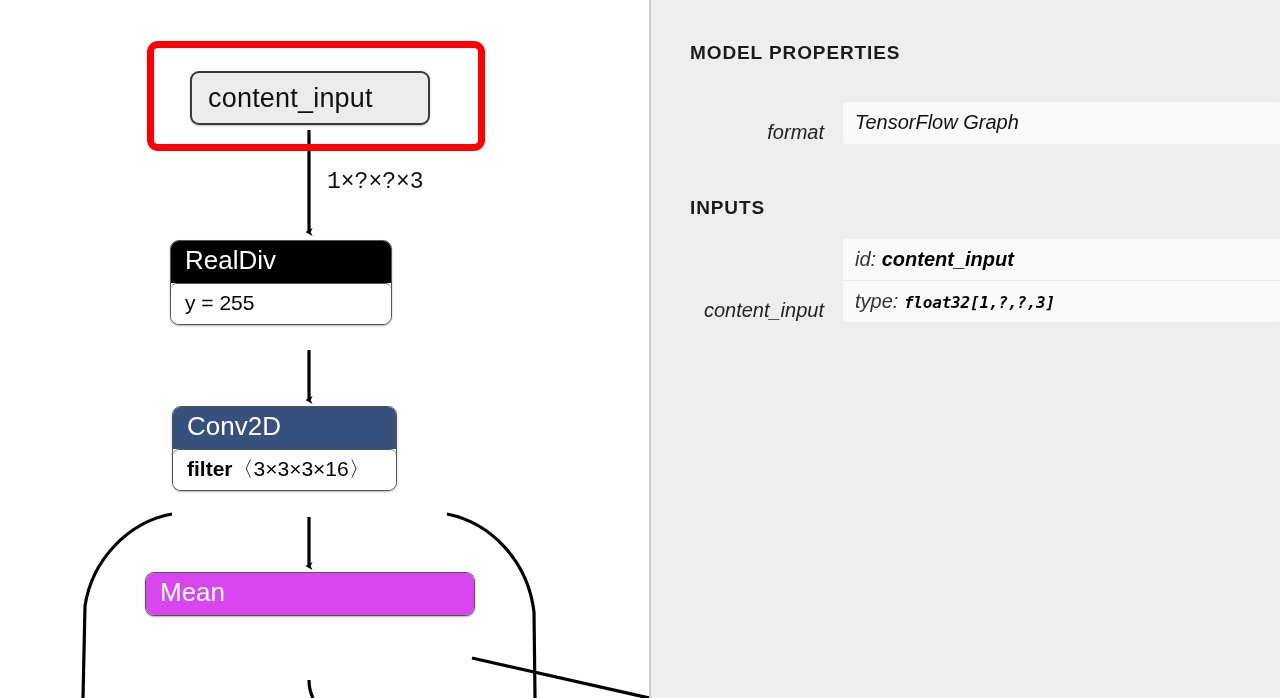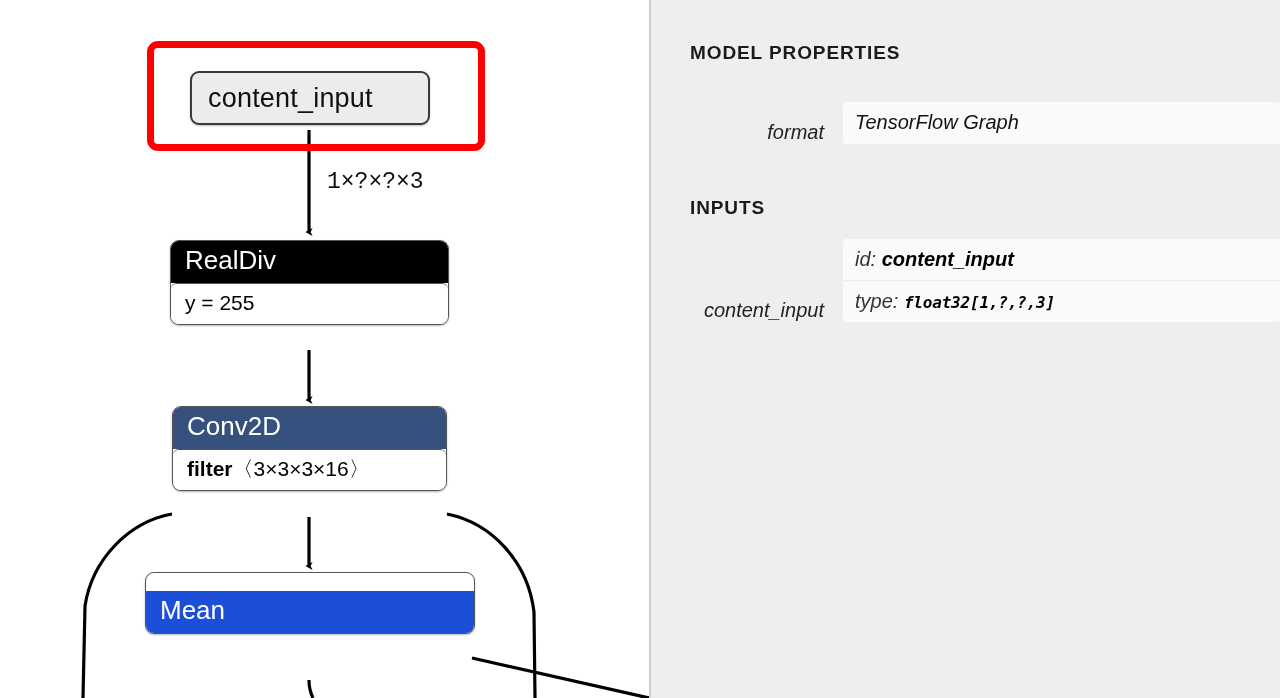--- a/index.html
+++ b/index.html
@@ -216,40 +216,40 @@
     </svg>
 
     <div id="selection-rect" style="left:147px; top:41px; width:338px; height:110px;"></div>
 
     <div class="node node-input" style="left:190px; top:71px; width:240px; height:54px;">
       <span class="node-input-label">content_input</span>
     </div>
 
     <div class="edge-label" style="left:327px; top:169px;font-family:Liberation Mono, monospace;">1×?×?×3</div>
 
-    <div class="node node-op" style="left:170px; top:240px; width:279px;">
+    <div class="node node-op" style="left:170px; top:240px; width:222px;">
       <div class="op-header" style="background:#000000;">
         <span>RealDiv</span>
       </div>
       <div class="op-body">
         <span class="op-attr-plain">y = 255</span>
       </div>
     </div>
 
-    <div class="node node-op" style="left:172px; top:406px; width:275px;">
+    <div class="node node-op" style="left:172px; top:406px; width:225px;">
       <div class="op-header" style="background:#36517d;">
         <span>Conv2D</span>
       </div>
       <div class="op-body">
         <span class="op-attr-name">filter</span><span class="op-attr-value">〈3×3×3×16〉</span>
       </div>
     </div>
 
     <div class="node node-op" style="left:145px; top:572px; width:330px;">
-      <div class="op-header" style="background:#1d4ed8;margin-top:18px;">
+      <div class="op-header" style="background:#d946ef;">
         <span>Mean</span>
       </div>
     </div>
 
   </div>
 
   <div id="sidebar">
 
     <div id="model-properties-title" class="sidebar-section-title">MODEL PROPERTIES</div>
 

